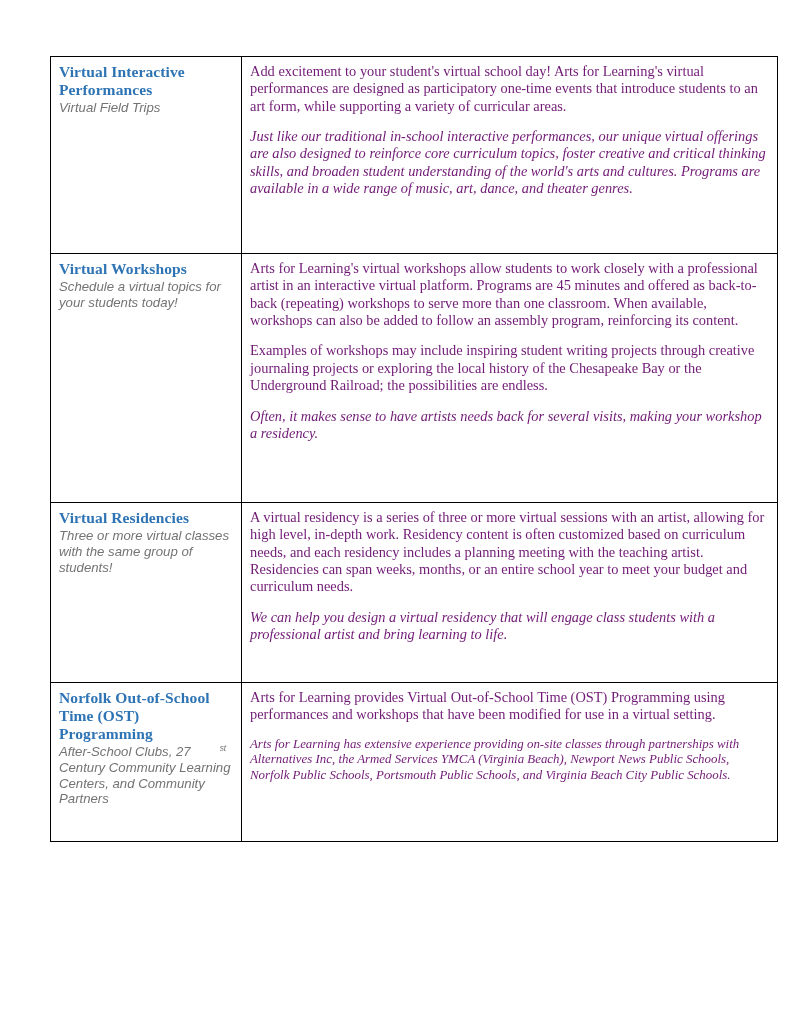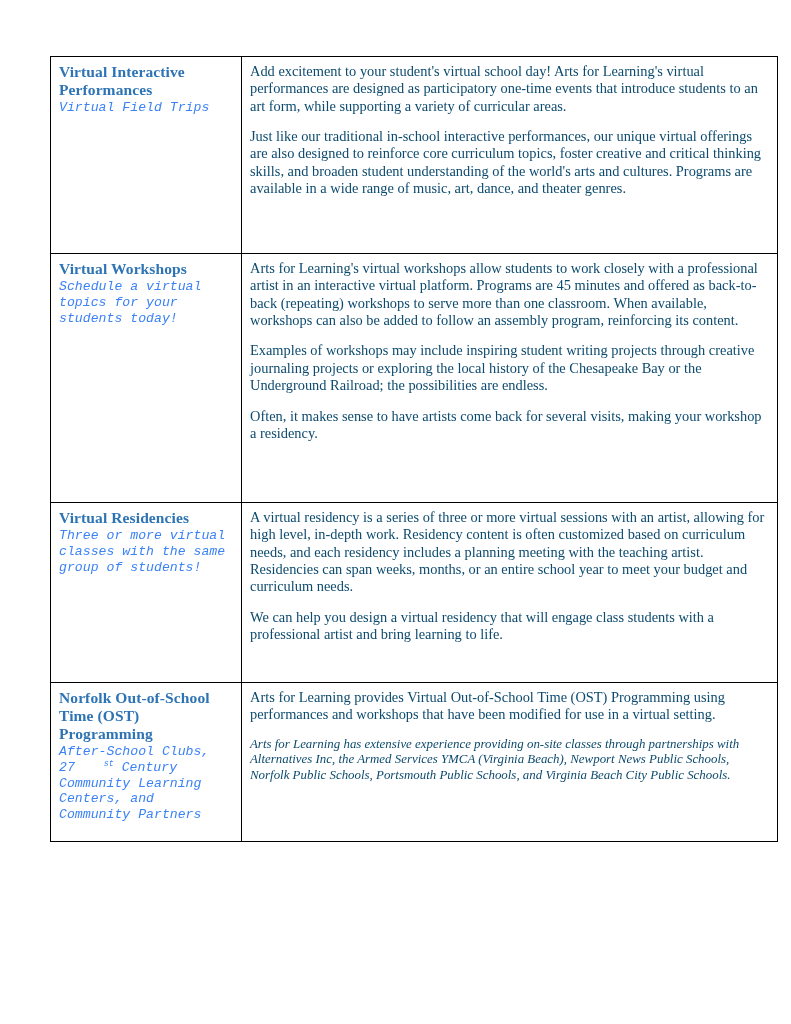--- a/index.html
+++ b/index.html
@@ -53,40 +53,41 @@
     margin: 0 0 1px 0;
     font-family: "Liberation Serif", serif;
     letter-spacing: 0.1px;
   }
 
   .prog-subtitle {
     font-style: italic;
     font-size: 13.2px;
     line-height: 1.19;
     margin: 0;
-    color: #3b82f6;
-    font-family: Liberation Mono, monospace;
+    color: #737373;
+    font-family: Liberation Sans, sans-serif;
   }
 
   .prog-subtitle sup {
     font-size: 63%;
     vertical-align: super;
     line-height: 0;
     margin-left: 29px;
   }
 
   .body-para {
     font-size: 14.4px;
     line-height: 1.205;
     margin: 0 0 13px 0;
-    color: #0c4a6e;
+    color: #701a75;
     font-family: "Liberation Serif", serif;
   }
   .body-para:last-child {
     margin-bottom: 0;
+    font-style: italic;
   }
 
   .body-para.note {
     font-style: italic;
     font-size: 12.9px;
     line-height: 1.21;
     margin-top: 13px;
   }
 
   
@@ -115,21 +116,21 @@
       </tr>
 
       <tr class="row-1">
         <td class="col-title">
           <div class="prog-title">Virtual Workshops</div>
           <div class="prog-subtitle">Schedule a virtual topics for your students today!</div>
         </td>
         <td class="col-body">
           <p class="body-para">Arts for Learning's virtual workshops allow students to work closely with a professional artist in an interactive virtual platform. Programs are 45 minutes and offered as back-to-back (repeating) workshops to serve more than one classroom. When available, workshops can also be added to follow an assembly program, reinforcing its content.</p>
           <p class="body-para">Examples of workshops may include inspiring student writing projects through creative journaling projects or exploring the local history of the Chesapeake Bay or the Underground Railroad; the possibilities are endless.</p>
-          <p class="body-para">Often, it makes sense to have artists come back for several visits, making your workshop a residency.</p>
+          <p class="body-para">Often, it makes sense to have artists needs back for several visits, making your workshop a residency.</p>
         </td>
       </tr>
 
       <tr class="row-2">
         <td class="col-title">
           <div class="prog-title">Virtual Residencies</div>
           <div class="prog-subtitle">Three or more virtual classes with the same group of students!</div>
         </td>
         <td class="col-body">
           <p class="body-para">A virtual residency is a series of three or more virtual sessions with an artist, allowing for high level, in-depth work. Residency content is often customized based on curriculum needs, and each residency includes a planning meeting with the teaching artist. Residencies can span weeks, months, or an entire school year to meet your budget and curriculum needs.</p>

